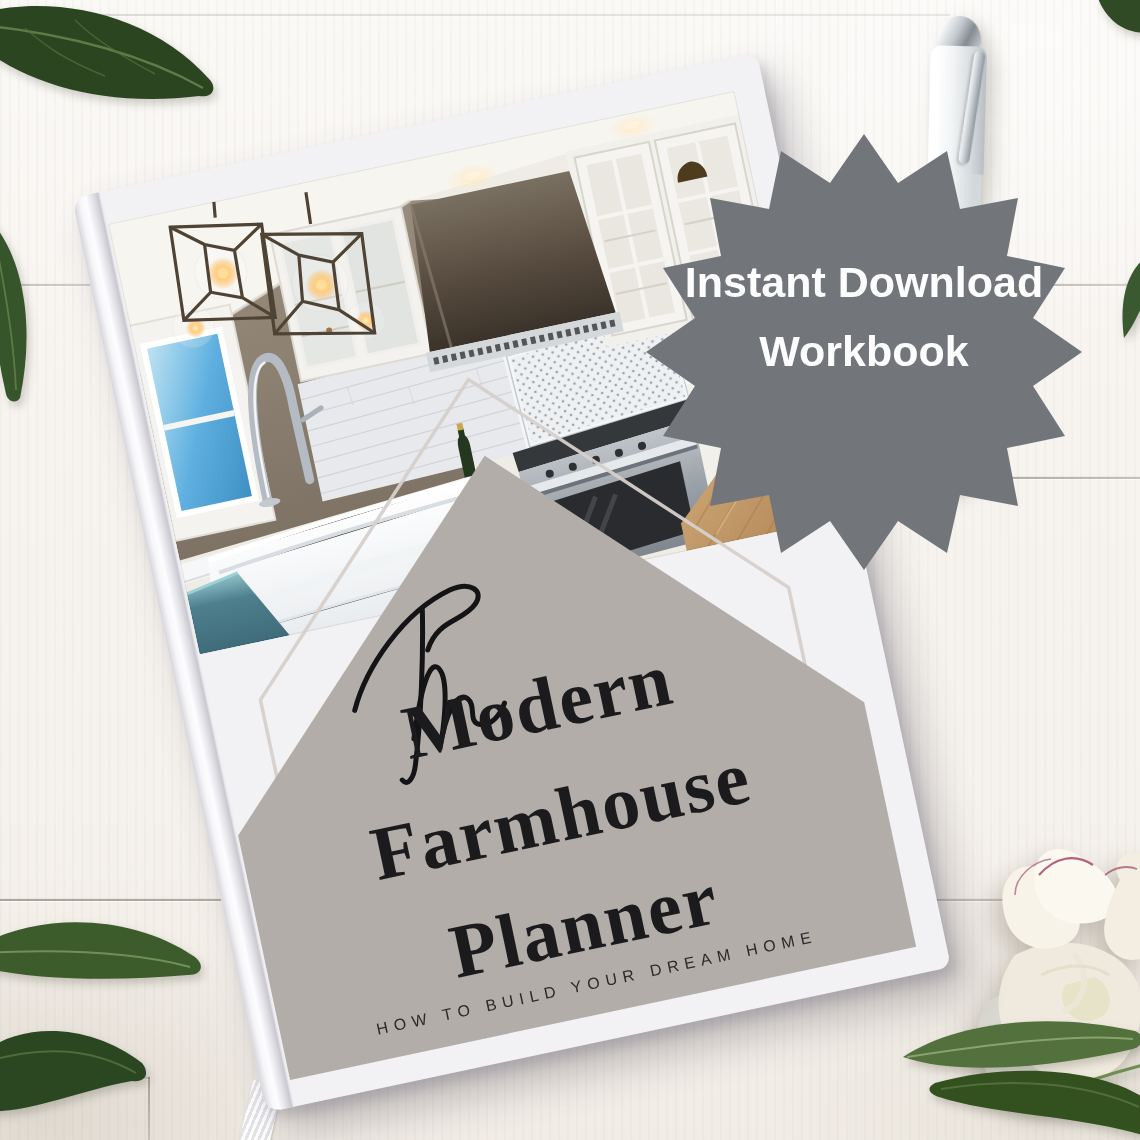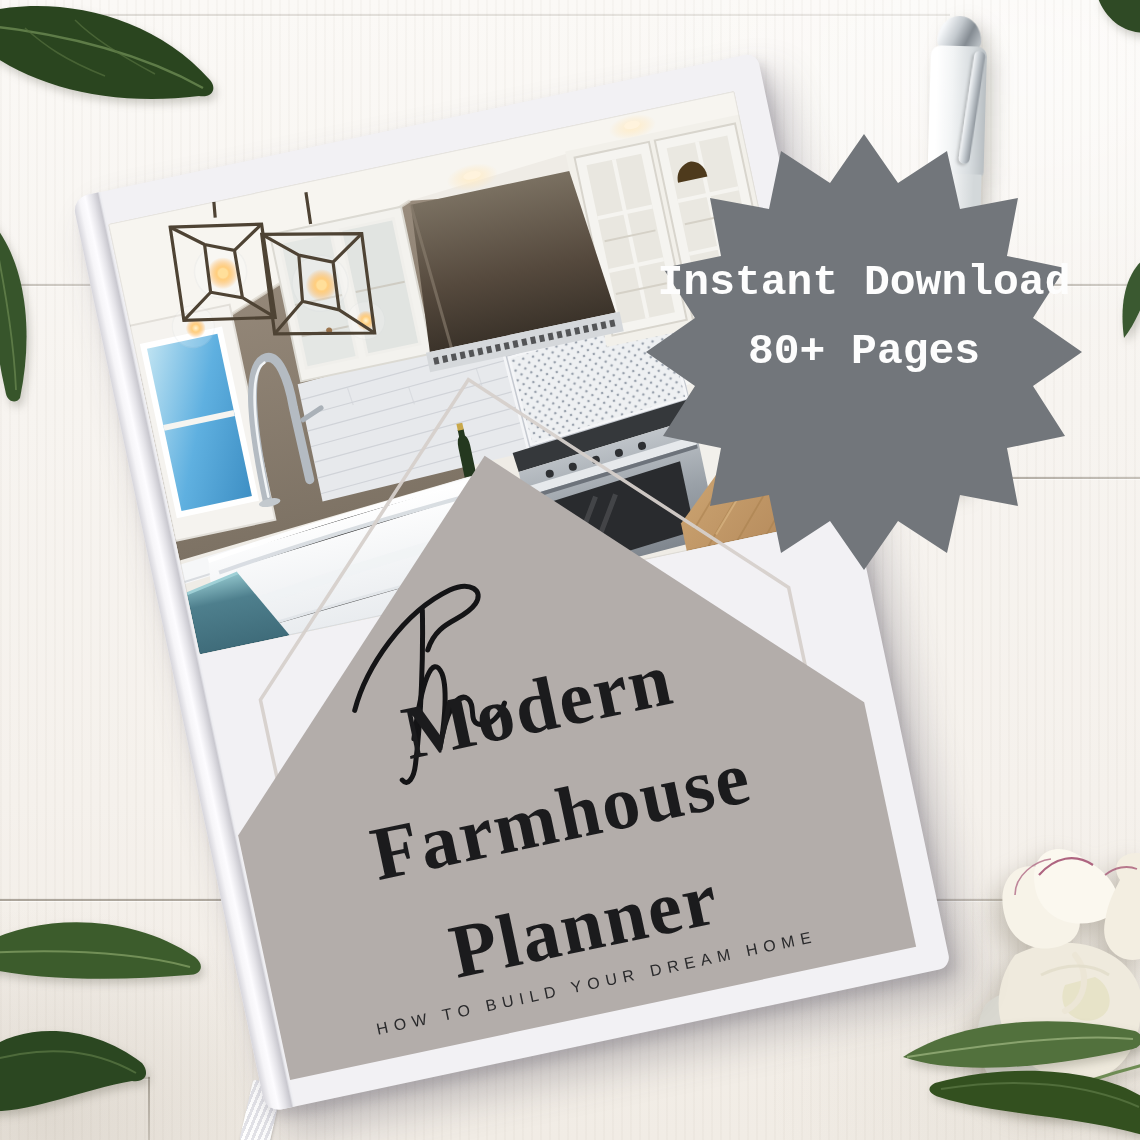--- a/index.html
+++ b/index.html
@@ -80,21 +80,21 @@
   #pen .lower{position:absolute;left:16px;top:408px;width:46px;height:68px;
     border-radius:8px 8px 20px 20px / 8px 8px 34px 34px;
     background:linear-gradient(90deg,#fafbfc 15%,#eceff0 50%,#ced3d6 90%);}
   #pen .ring{position:absolute;left:16px;top:458px;width:46px;height:3px;background:#c2c7cb;}
 
   
   #badge{position:absolute;left:0;top:0;z-index:40;pointer-events:none;}
   #badge-text{
     position:absolute;left:646px;top:248px;width:436px;z-index:41;
     display:flex;flex-direction:column;align-items:center;gap:0;
-    font-family:Liberation Mono, monospace;font-weight:600;
+    font-family:Liberation Sans, sans-serif;font-weight:600;
     color:#fdfdfd;font-size:43px;line-height:69px;text-align:center;white-space:nowrap;
   }
   
   #peony{position:absolute;left:955px;top:835px;z-index:6;
     filter:drop-shadow(-7px 11px 12px rgba(120,112,95,.38));}
   #br-leaves{z-index:7;}
 </style>
 </head>
 <body>
 
@@ -367,16 +367,16 @@
     <div id="subtitle">HOW TO BUILD YOUR DREAM HOME</div>
 
     <div class="spine"></div>
   </div>
 
   <svg id="badge" width="1140" height="1140" viewBox="0 0 1140 1140">
     <polygon fill="#72767b" points="1082,352 1033,386 1065,436 1007,448 1018,506 960,495 947,553 898,521 864,570 830,521 781,553 769,495 710,506 721,448 663,436 695,386 646,352 695,318 663,268 721,256 710,198 769,209 781,151 830,183 864,134 898,183 947,151 960,209 1018,198 1007,256 1065,268 1033,318"></polygon>
   </svg>
   <div id="badge-text">
     <div>Instant Download</div>
-    <div>80+ Pages</div>
+    <div>Workbook</div>
   </div>
 
 </div>
 
 </body></html>

